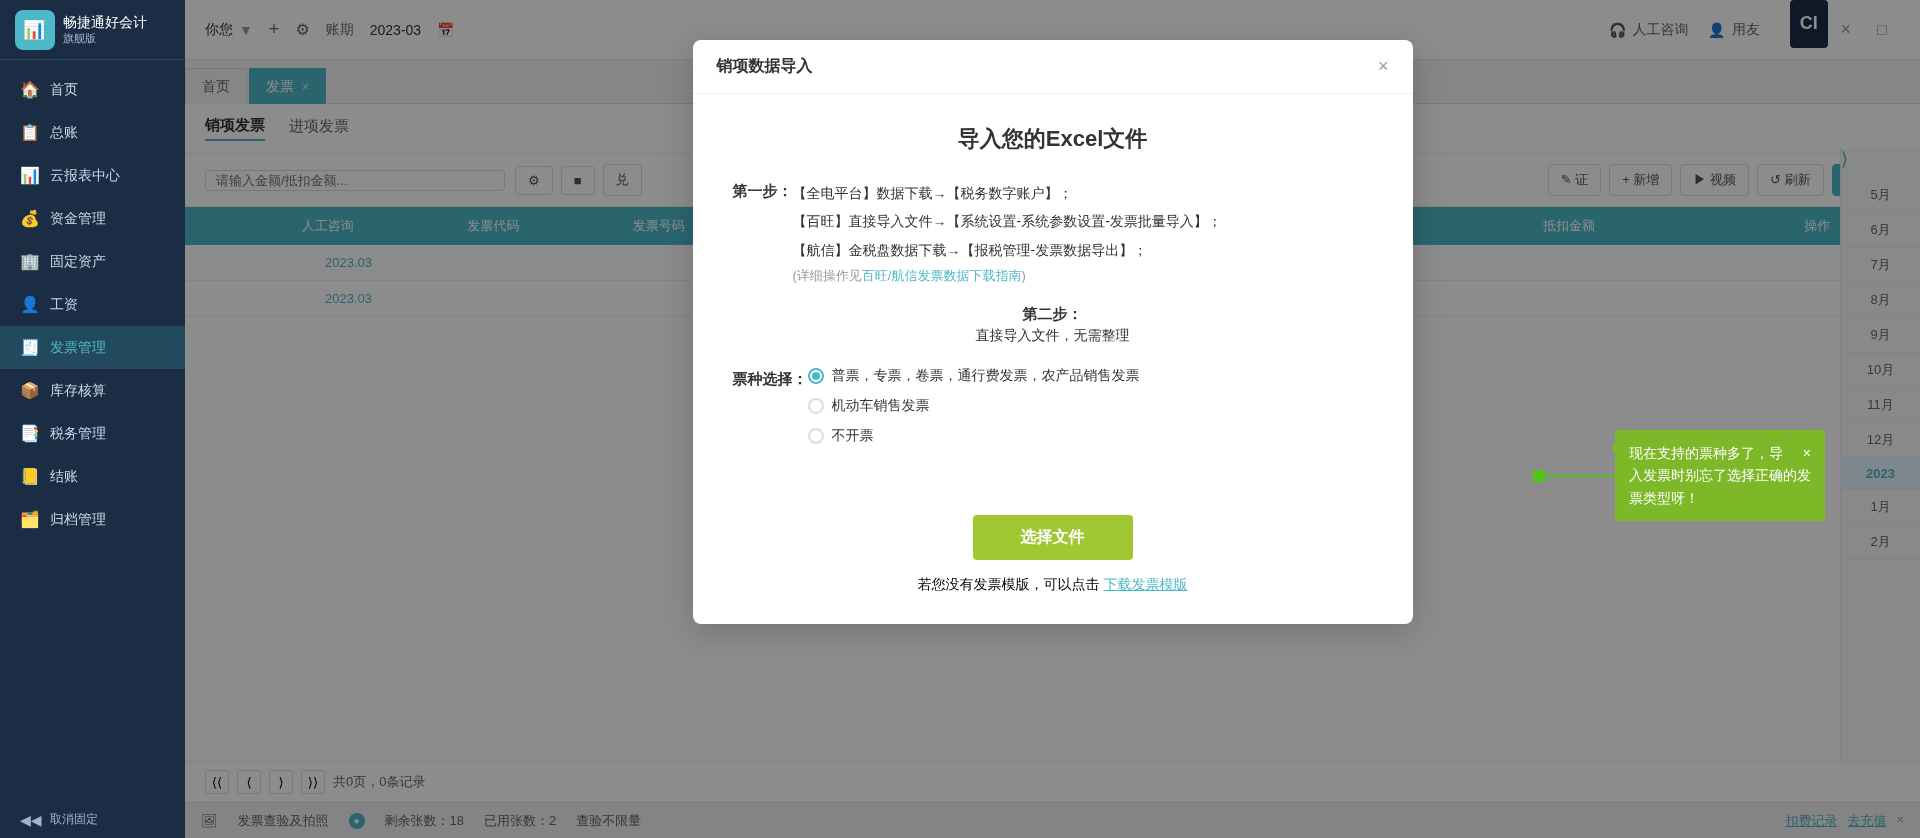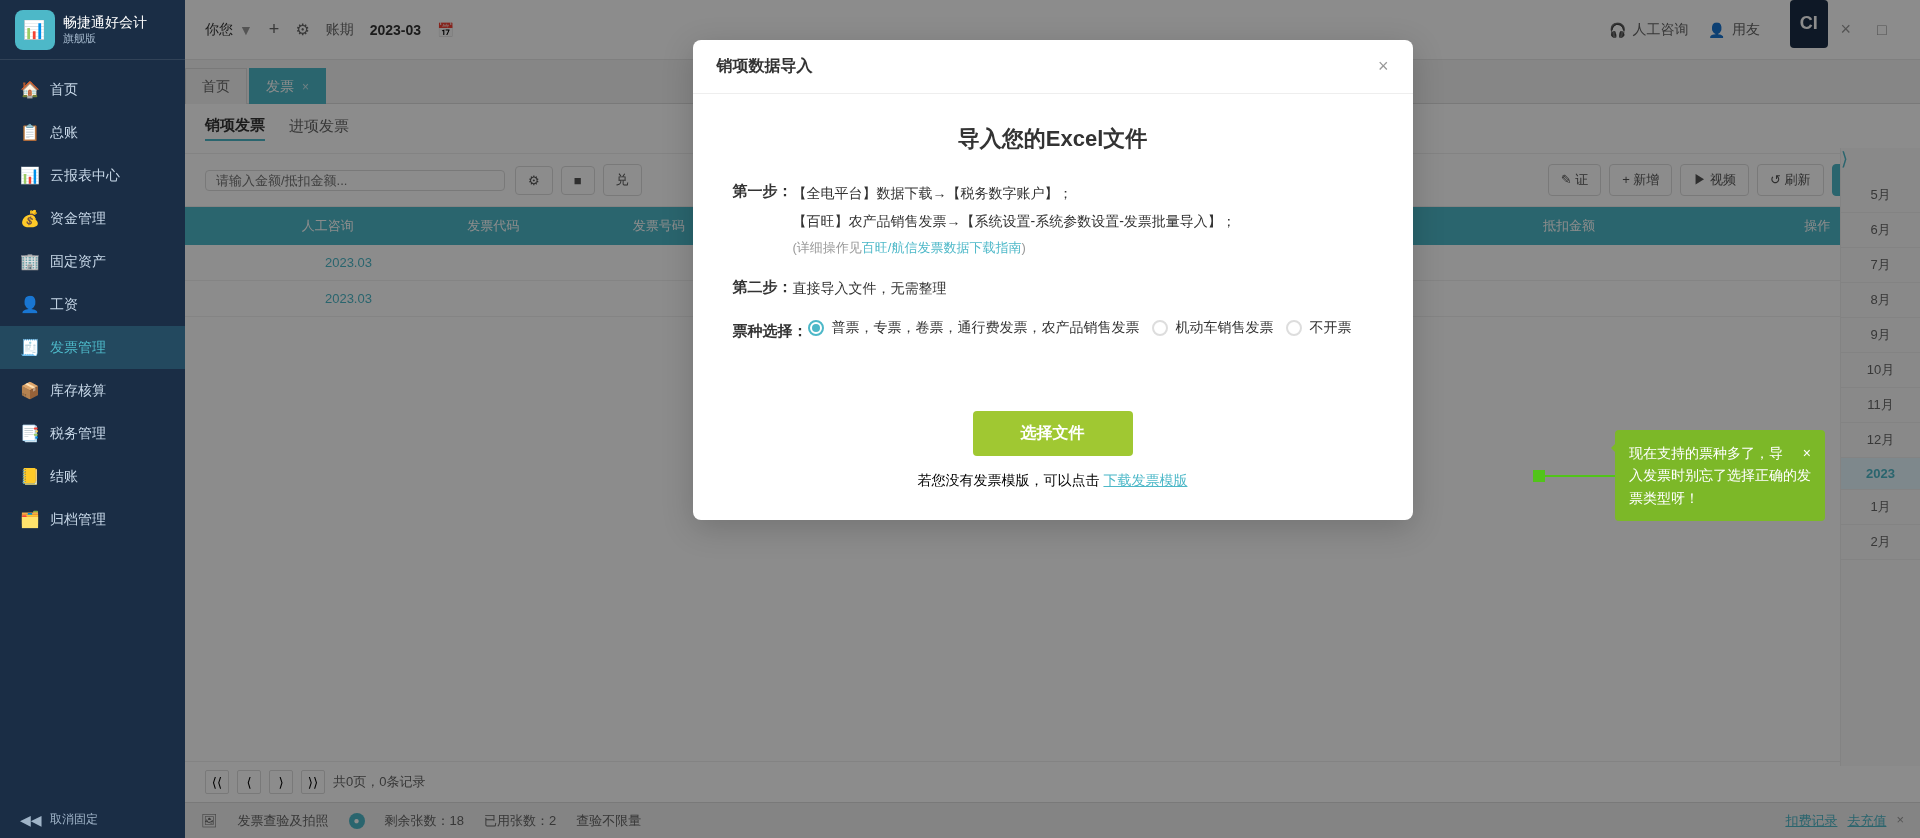--- a/index.html
+++ b/index.html
@@ -28,21 +28,21 @@
     
     .main-area { flex: 1; display: flex; flex-direction: column; background: #f0f2f5; position: relative; }
 
     
     .top-bar { height: 60px; background: white; display: flex; align-items: center; padding: 0 20px; border-bottom: 1px solid #e8e8e8; gap: 16px; }
     .company-selector { display: flex; align-items: center; gap: 6px; color: #333; font-size: 14px; cursor: pointer; }
     .company-arrow { color: #999; }
     .top-bar-add { color: #666; font-size: 18px; cursor: pointer; }
     .top-bar-settings { color: #666; font-size: 16px; cursor: pointer; }
     .period-label { color: #666; font-size: 14px; }
-    .period-value { color: #333; font-weight: bold; font-size: 14px; }
+    .period-value { color: #333; font-weight: normal; font-size: 14px; }
     .period-icon { color: #4db8c8; font-size: 14px; cursor: pointer; }
     .top-bar-right { margin-left: auto; display: flex; align-items: center; gap: 20px; }
     .support-btn { display: flex; align-items: center; gap: 6px; color: #666; cursor: pointer; font-size: 14px; }
     .user-btn { display: flex; align-items: center; gap: 6px; color: #666; cursor: pointer; font-size: 14px; }
 
     
     .tabs-bar { height: 44px; background: #f5f5f5; display: flex; align-items: flex-end; padding: 0 0 0 0; border-bottom: 1px solid #ddd; }
     .tab { height: 36px; padding: 0 16px; display: flex; align-items: center; font-size: 14px; cursor: pointer; border: 1px solid #ddd; border-bottom: none; margin-right: 2px; background: white; color: #666; position: relative; top: 1px; }
     .tab.home { background: #f5f5f5; border-color: #ddd; }
     .tab.active { background: #4db8c8; color: white; border-color: #4db8c8; }
@@ -82,21 +82,21 @@
     .dialog-overlay { position: absolute; top: 0; left: 0; right: 0; bottom: 0; background: rgba(0,0,0,0.45); z-index: 100; display: flex; align-items: flex-start; justify-content: center; padding-top: 40px; }
     .dialog { background: white; border-radius: 8px; width: 720px; box-shadow: 0 8px 32px rgba(0,0,0,0.18); }
     .dialog-header { display: flex; align-items: center; justify-content: space-between; padding: 16px 24px; border-bottom: 1px solid #eee; }
     .dialog-title { font-size: 16px; font-weight: bold; color: #333; }
     .dialog-close { cursor: pointer; color: #999; font-size: 18px; }
     .dialog-body { padding: 30px 40px; }
     .dialog-main-title { text-align: center; font-size: 22px; font-weight: bold; color: #333; margin-bottom: 28px; }
     .step-section { margin-bottom: 20px; }
     .step-line { font-size: 14px; color: #333; margin-bottom: 6px; line-height: 1.6; }
     .ticket-select { margin-bottom: 20px; }
-    .radio-group { display: flex; flex-direction: row; gap: 12px; margin-left: 60px; }
+    .radio-group { display: flex; flex-direction: column; gap: 12px; margin-left: 60px; }
     .radio-item { display: flex; align-items: center; gap: 8px; font-size: 14px; color: #333; }
     .radio-circle { width: 16px; height: 16px; border-radius: 50%; border: 2px solid #ddd; display: inline-block; position: relative; flex-shrink: 0; cursor: pointer; }
     .radio-circle.checked { border-color: #4db8c8; }
     .radio-circle.checked::after { content: ''; position: absolute; width: 8px; height: 8px; background: #4db8c8; border-radius: 50%; top: 2px; left: 2px; }
     .dialog-footer { padding: 20px 40px 30px; display: flex; flex-direction: column; align-items: center; gap: 16px; }
     .select-file-btn { background: #a0c832; border: none; color: white; font-size: 16px; padding: 12px 48px; border-radius: 4px; cursor: pointer; font-weight: bold; }
     .win-btn { width: 48px; height: 60px; display: flex; align-items: center; justify-content: center; cursor: pointer; color: #666; font-size: 16px; }
 
     
     .period-nav { position: absolute; right: 0; top: 44px; bottom: 36px; width: 80px; display: flex; flex-direction: column; background: #fafafa; border-left: 1px solid #eee; }
@@ -351,30 +351,31 @@
           <span class="dialog-close">×</span>
         </div>
         <div class="dialog-body">
           <div class="dialog-main-title">导入您的Excel文件</div>
 
           <div class="step-section">
             <div style="display:flex;">
               <span style="font-size:15px;color:#333;font-weight:bold;min-width:60px;">第一步：</span>
               <div>
                 <div class="step-line">【全电平台】数据下载→【税务数字账户】；</div>
-                <div class="step-line">【百旺】农产品销售发票→【系统设置-系统参数设置-发票批量导入】；</div>
+                <div class="step-line">【百旺】直接导入文件→【系统设置-系统参数设置-发票批量导入】；</div>
+                <div class="step-line">【航信】金税盘数据下载→【报税管理-发票数据导出】；</div>
                 <div>
                   <span style="color:#999;font-size:13px;">(详细操作见</span><a style="color:#4db8c8;font-size:13px;cursor:pointer;">百旺/航信发票数据下载指南</a><span style="color:#999;font-size:13px;">)</span>
                 </div>
               </div>
             </div>
           </div>
 
           <div class="step-section">
-            <div style="display:flex;align-items:center;">
+            <div style="display:flex;align-items:center;flex-direction:column;">
               <span style="font-size:15px;color:#333;font-weight:bold;min-width:60px;">第二步：</span>
               <span class="step-line" style="margin-bottom:0;">直接导入文件，无需整理</span>
             </div>
           </div>
 
           <div class="ticket-select">
             <div style="display:flex;align-items:flex-start;">
               <span style="font-size:15px;color:#333;font-weight:bold;min-width:60px;margin-top:3px;">票种选择：</span>
               <div class="radio-group" style="margin-left:0;">
                 <div class="radio-item">

